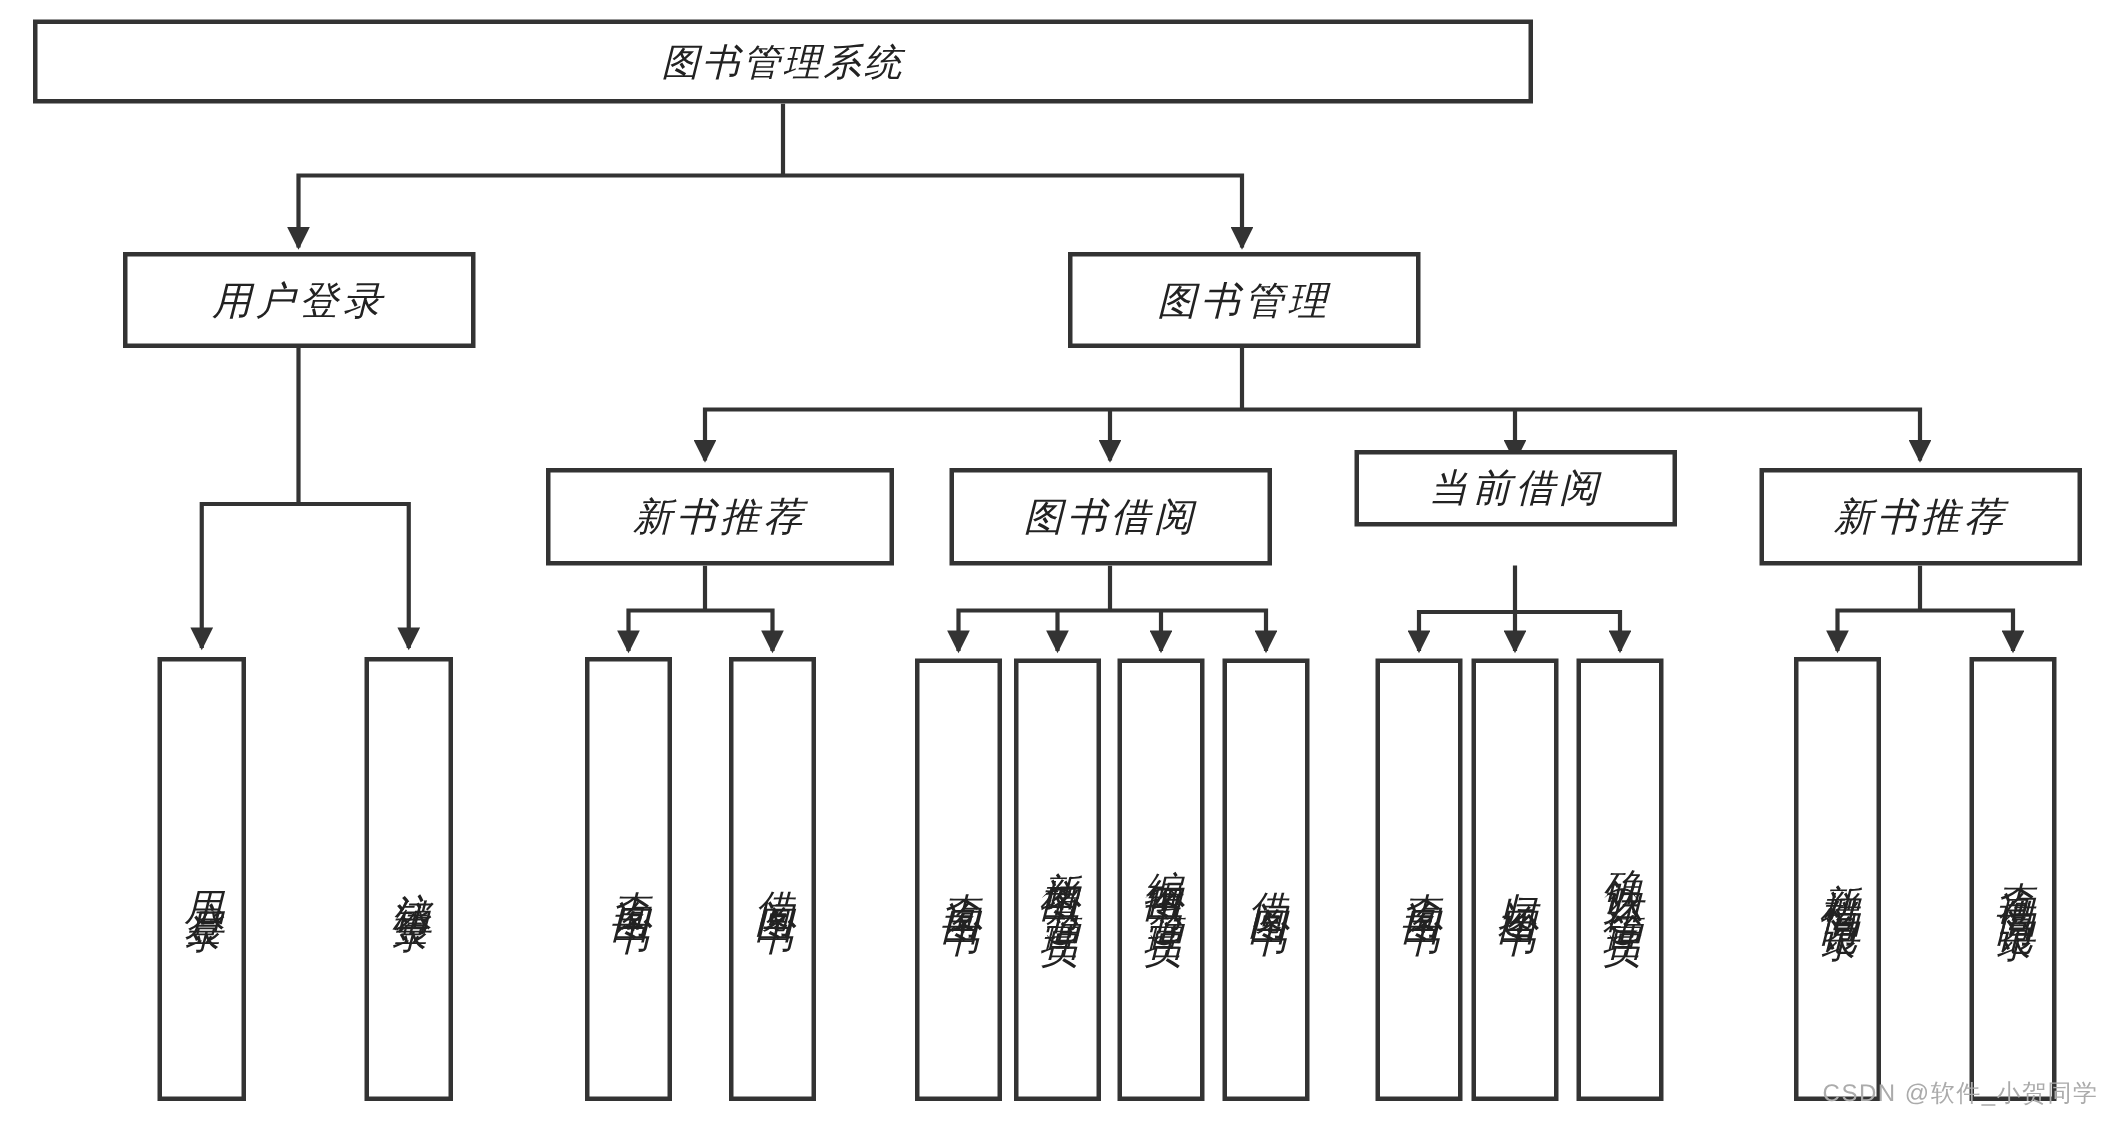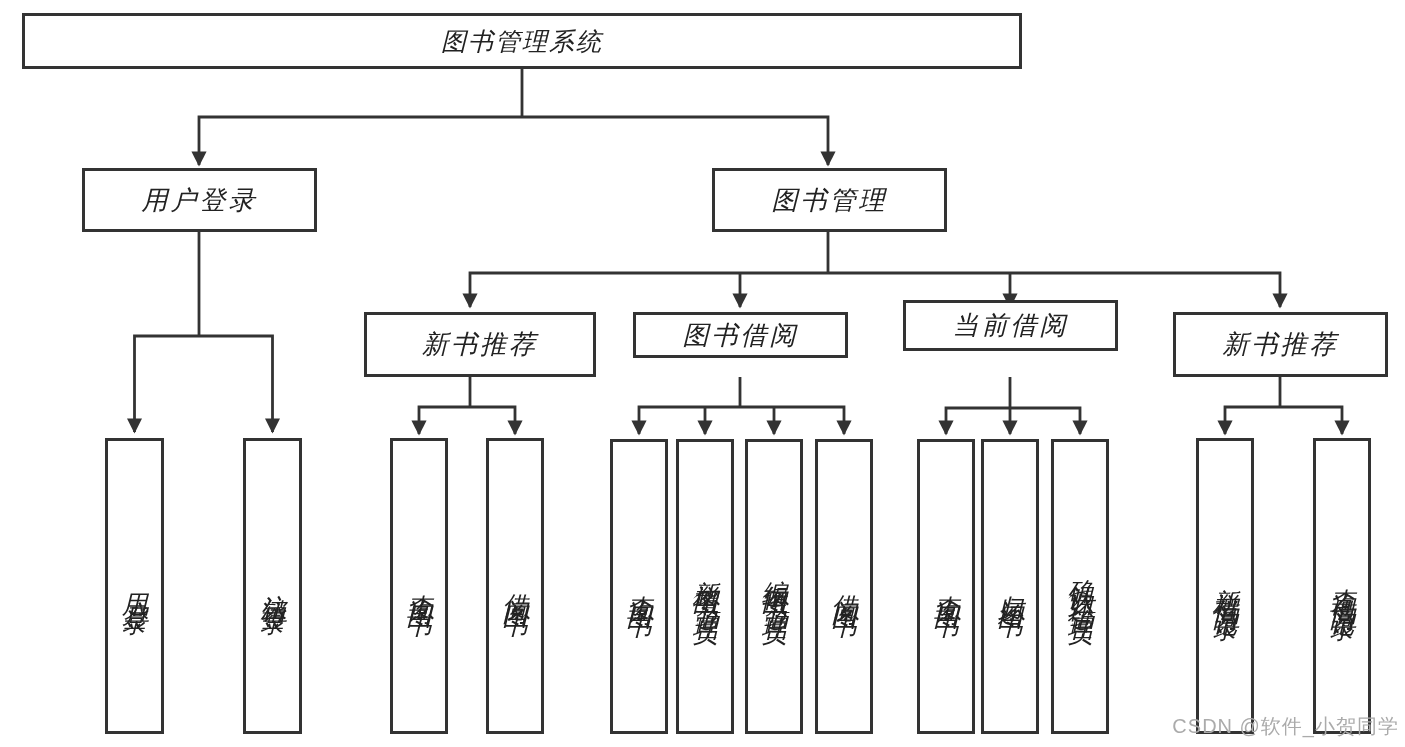--- a/index.html
+++ b/index.html
@@ -44,21 +44,21 @@
     text-orientation: mixed;
     font-size: 25px;
     line-height: 1;
     letter-spacing: 6px;
     color: #222222;
   }
   .watermark {
     position: absolute;
     right: 6px;
     bottom: 7px;
-    font-size: 20px;
+    font-size: 16px;
     letter-spacing: 1px;
     color: #ababab;
     white-space: nowrap;
     z-index: 5;
   }
 </style>
 </head>
 <body>
 
 <div class="canvas">
@@ -102,21 +102,21 @@
   <div class="hbox" style="left:82px; top:168px; width:235px; height:64px;">
     <span>用户登录</span>
   </div>
   <div class="hbox" style="left:712px; top:168px; width:235px; height:64px;">
     <span>图书管理</span>
   </div>
 
   <div class="hbox" style="left:364px; top:312px; width:232px; height:65px;">
     <span>新书推荐</span>
   </div>
-  <div class="hbox" style="left:633px; top:312px; width:215px; height:46px;">
+  <div class="hbox" style="left:633px; top:312px; width:215px; height:65px;">
     <span>图书借阅</span>
   </div>
   <div class="hbox" style="left:903px; top:300px; width:215px; height:51px;">
     <span>当前借阅</span>
   </div>
   <div class="hbox" style="left:1173px; top:312px; width:215px; height:65px;">
     <span>新书推荐</span>
   </div>
 
   <div class="vbox" style="left:105px; top:438px; width:59px; height:296px;">

